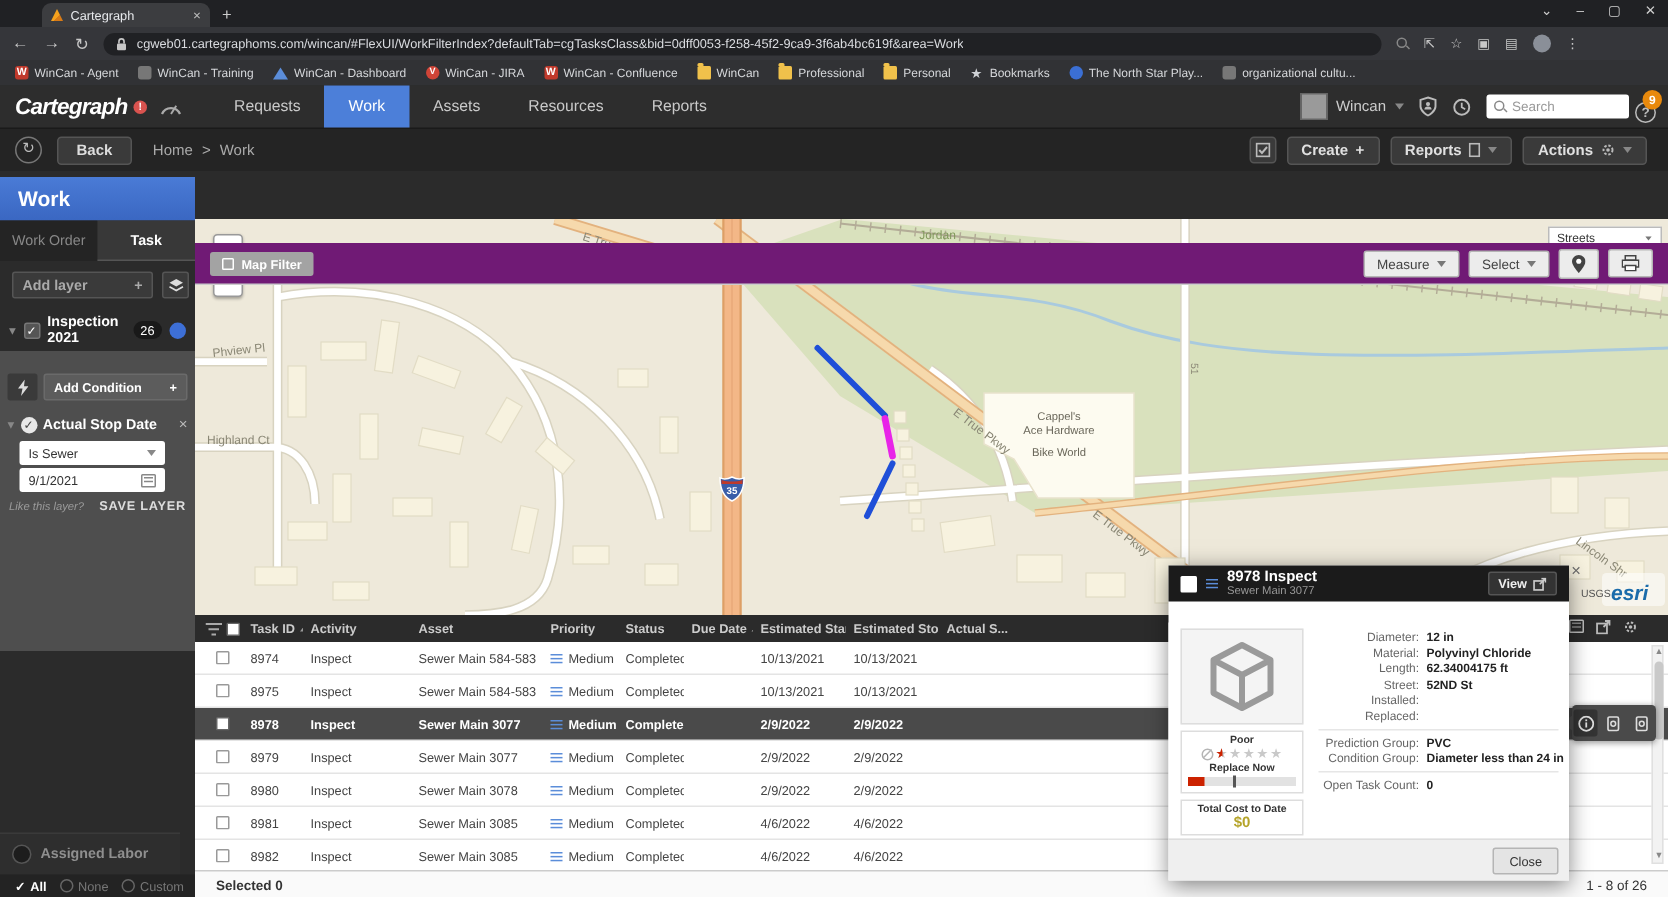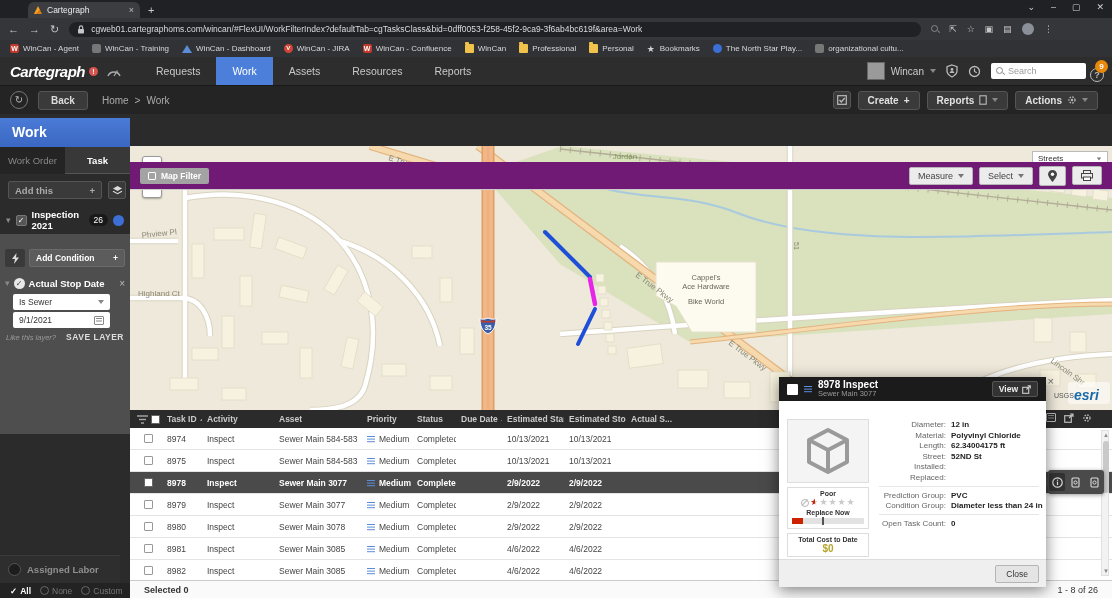--- a/index.html
+++ b/index.html
@@ -351,21 +351,21 @@
     </div>
   </div>
 
   <div class="abs sidebar">
     <div class="sb-title">Work</div>
     <div class="sb-tabs">
       <span class="sb-tab off">Work Order</span>
       <span class="sb-tab on">Task</span>
     </div>
     <div class="addlayer-box">
-      <span>Add this</span>
+      <span>Add layer</span>
         <span class="plus"></span>
     </div>
     <span class="layers-btn">
       <svg width="11" height="11" viewBox="0 0 11 11">
           <path d="M5.5 1 L10 3.5 L5.5 6 L1 3.5 Z" fill="#ddd"></path>
           <path d="M1 6.2 L5.5 8.7 L10 6.2" fill="none" stroke="#ddd" stroke-width="1.1"></path>
         </svg>
     </span>
     <div class="layer-row">
       <span class="caret-dash">▾</span>

